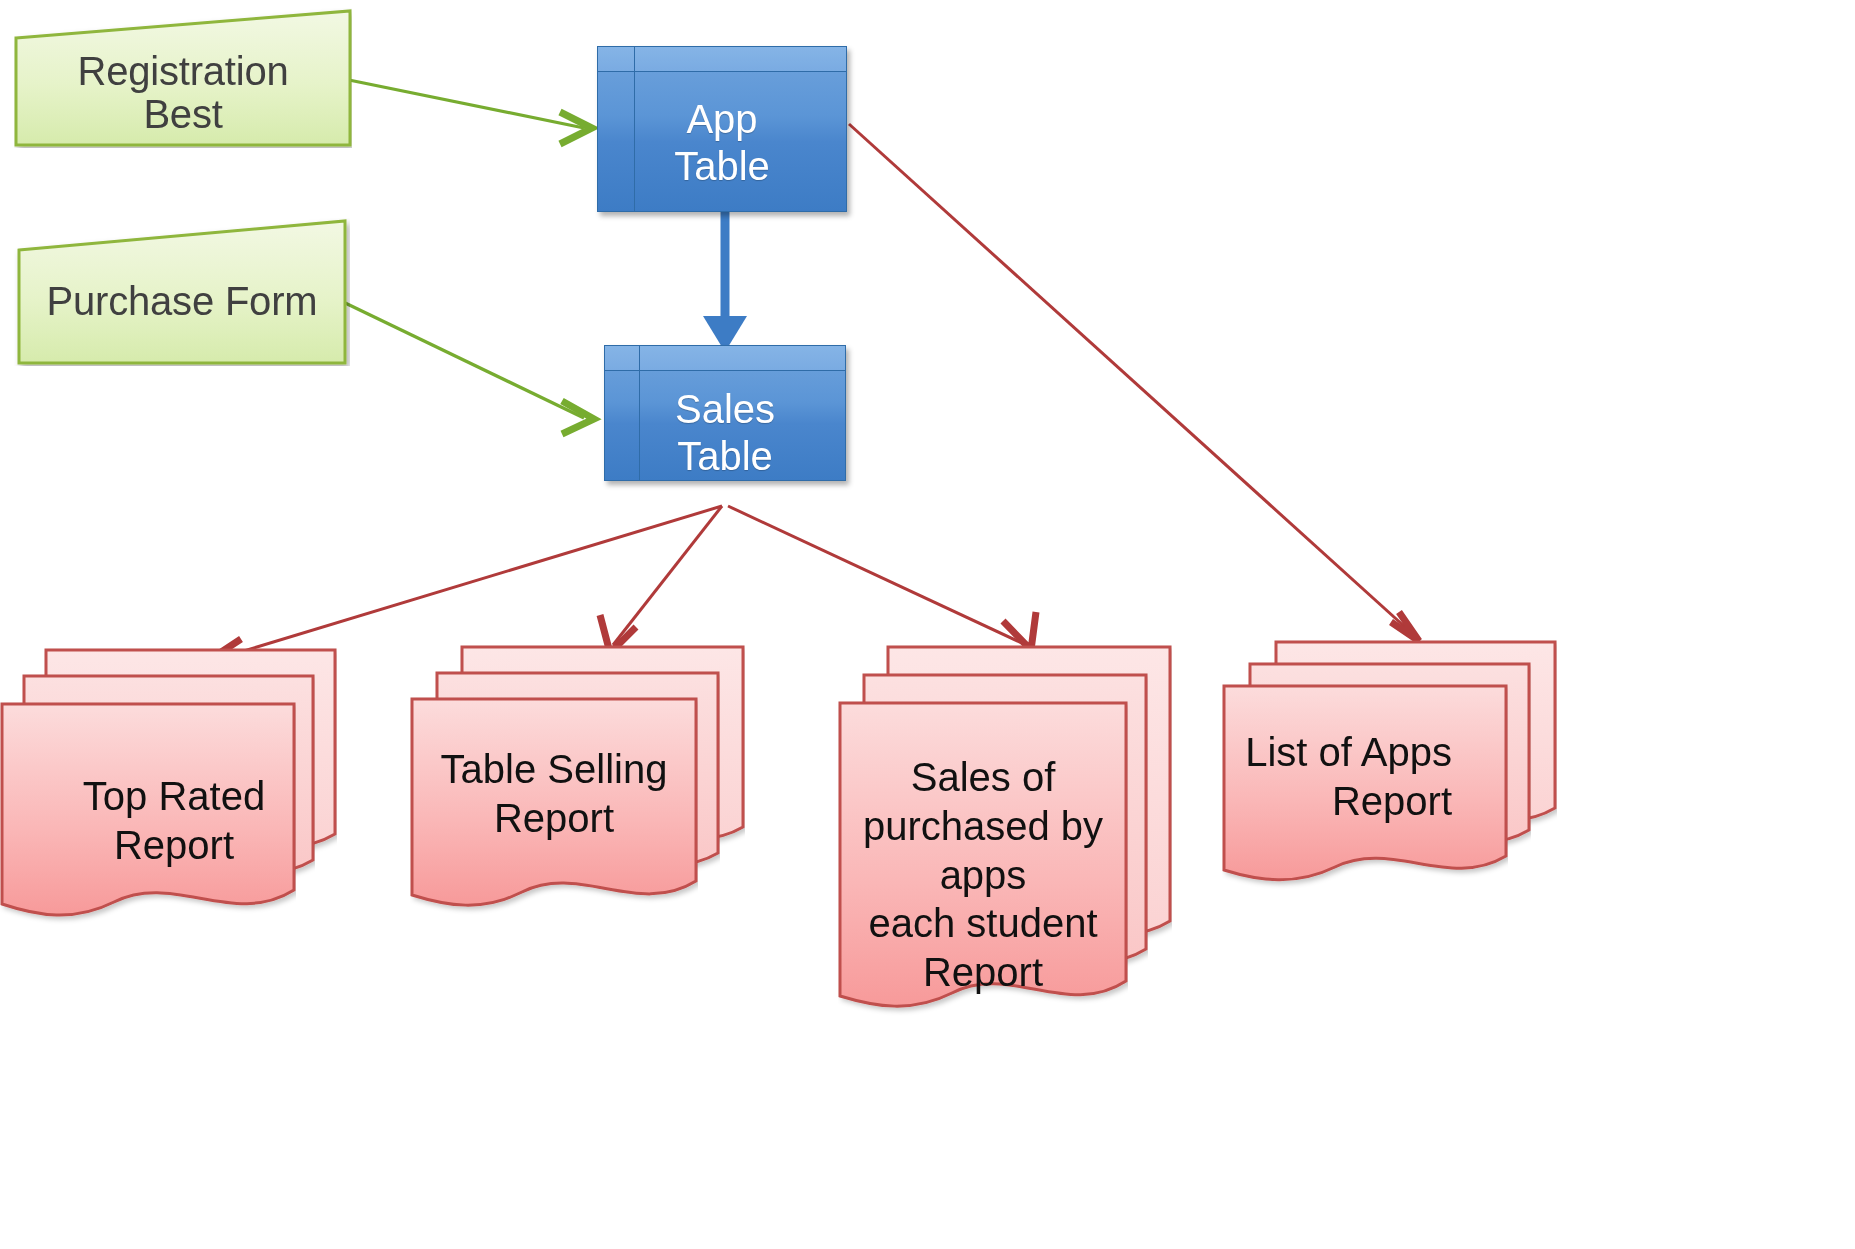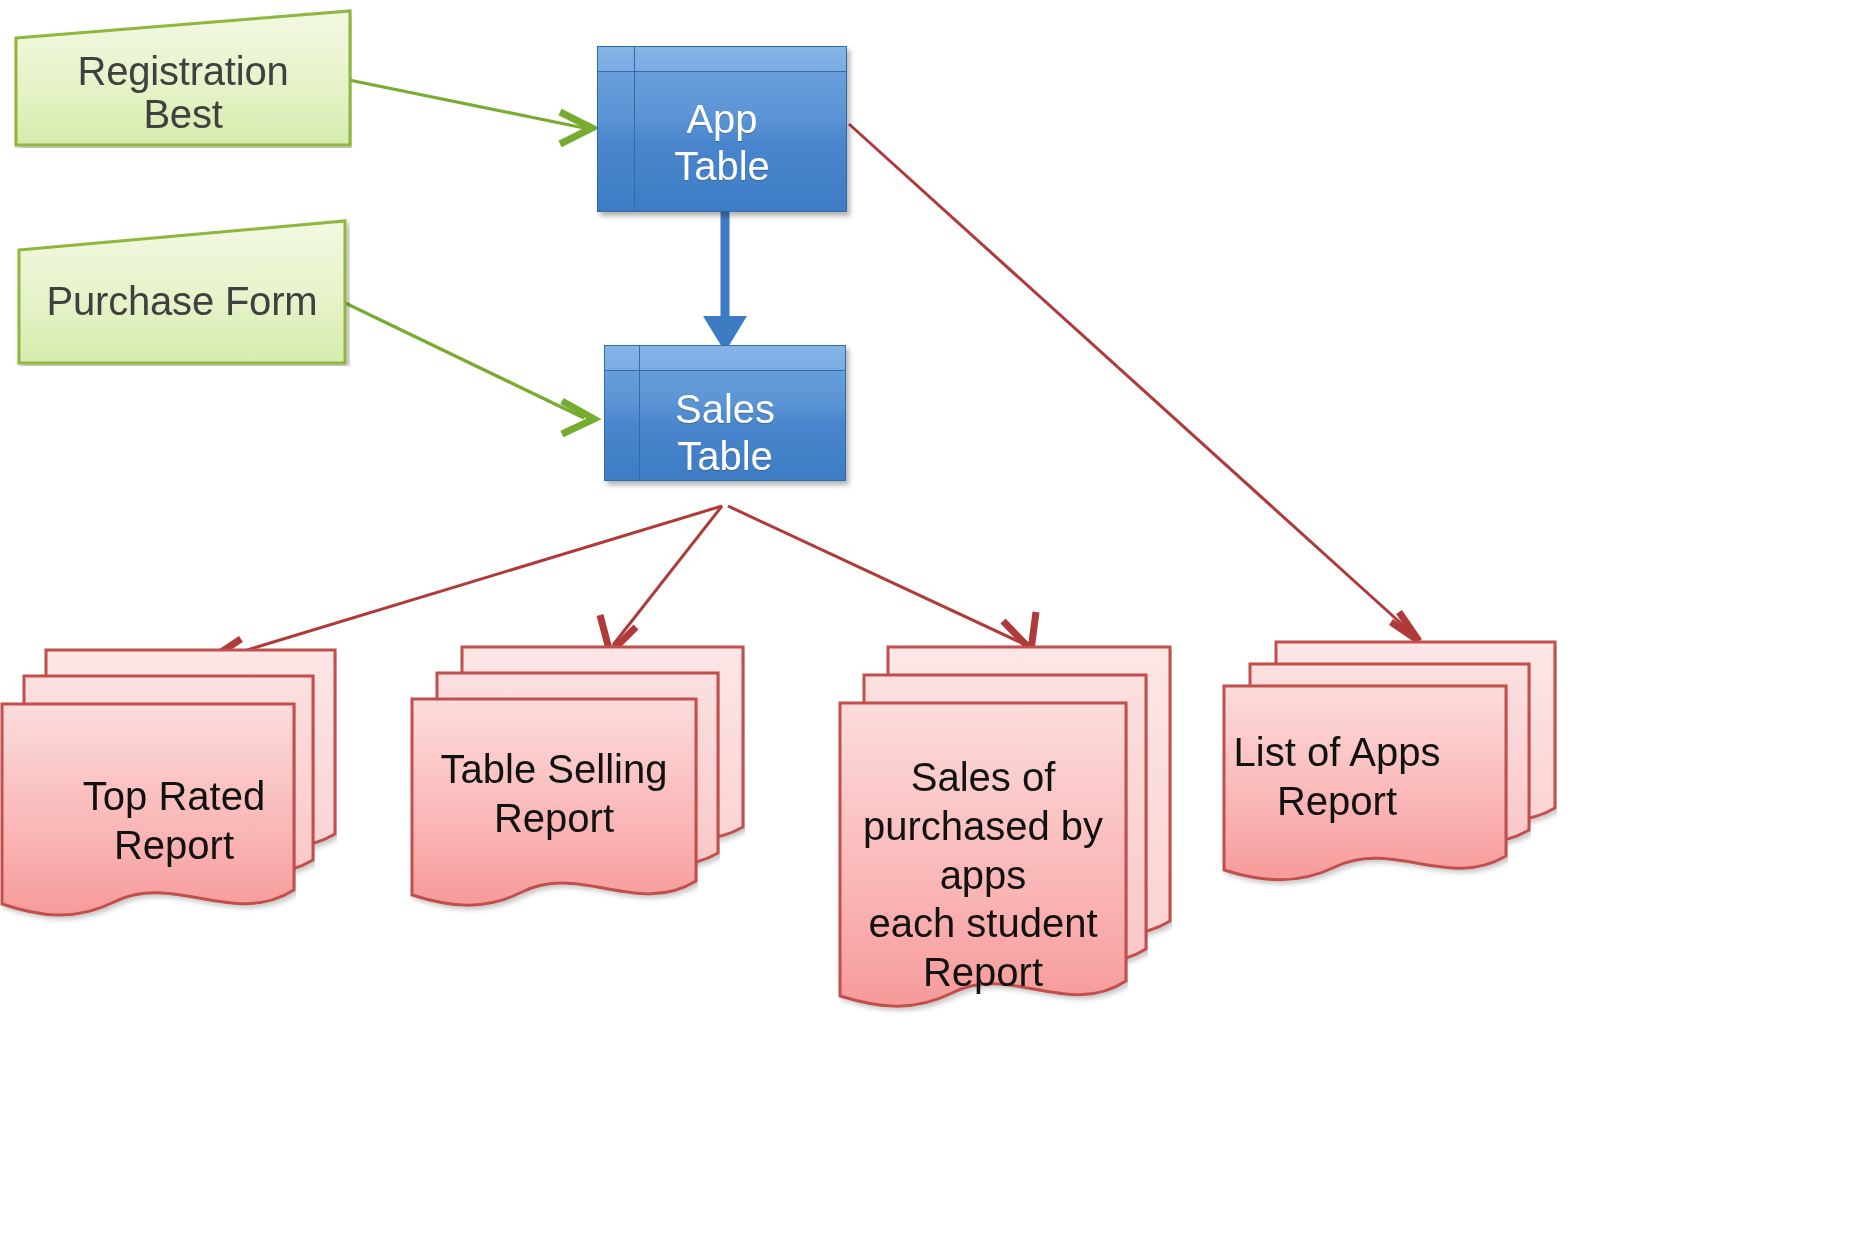--- a/index.html
+++ b/index.html
@@ -225,19 +225,19 @@
     <div class="sheet" style="left:26px; top:22px;">
       <svg width="283" height="206" viewBox="0 0 283 206" xmlns="http://www.w3.org/2000/svg">
         <path d="M2,2 H281 V168 C224,202 167,152 110,180 C72,198 36,193 2,182 Z" fill="url(#gDocMid)" stroke="#c0504d" stroke-width="3" filter="url(#docShadow)"></path>
       </svg>
     </div>
     <div class="sheet" style="left:0px; top:44px;">
       <svg width="286" height="216" viewBox="0 0 286 216" xmlns="http://www.w3.org/2000/svg">
         <path d="M2,2 H284 V172 C227,206 170,155 113,183 C74,202 37,197 2,186 Z" fill="url(#gDocFront)" stroke="#c0504d" stroke-width="3" filter="url(#docShadow)"></path>
       </svg>
     </div>
-    <div class="doclabel" style="left:0px; top:88px; width:230px;">
+    <div class="doclabel" style="left:0px; top:88px; width:230px;text-align:right;">
       <div>List of Apps</div>
       <div>Report</div>
     </div>
   </div>
 
 </div>
 
 </body></html>

